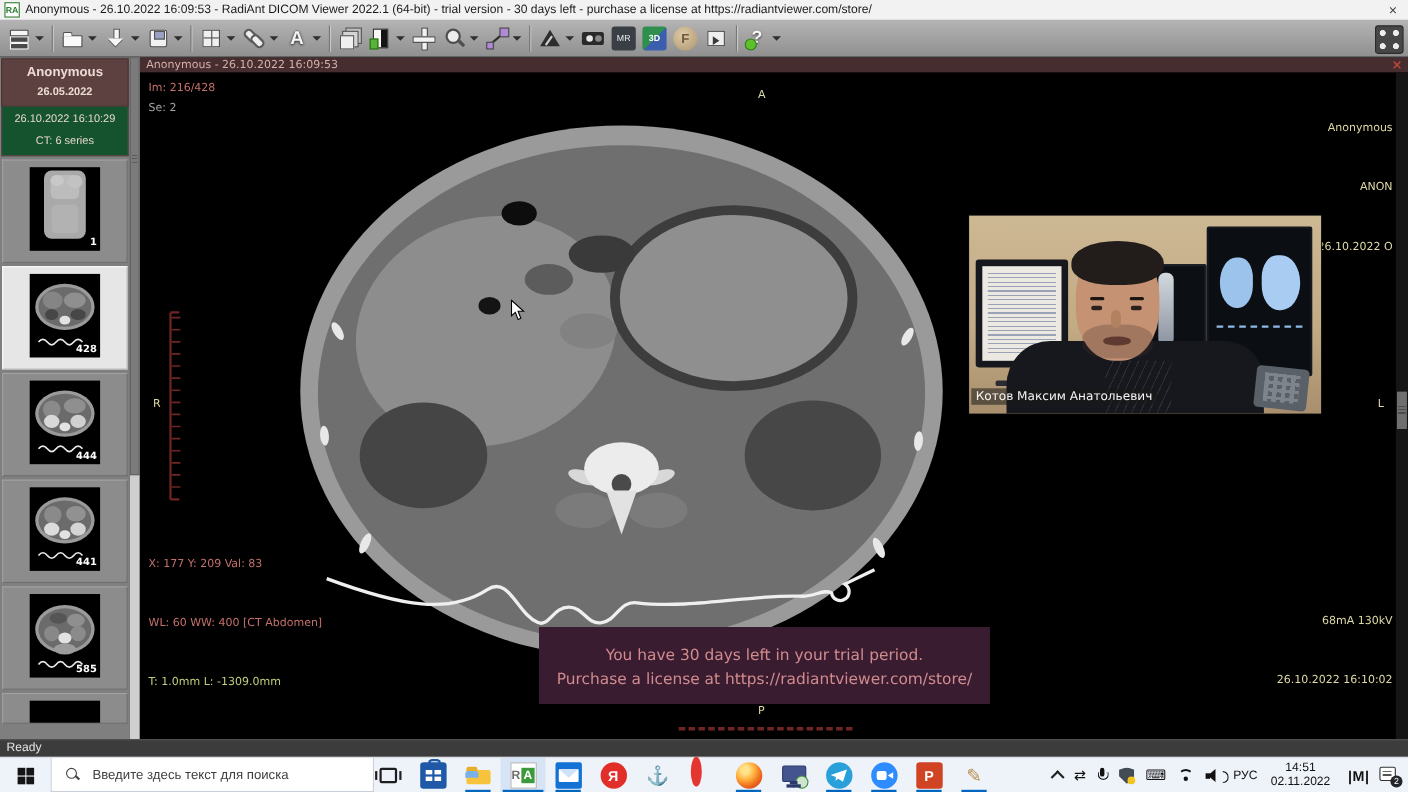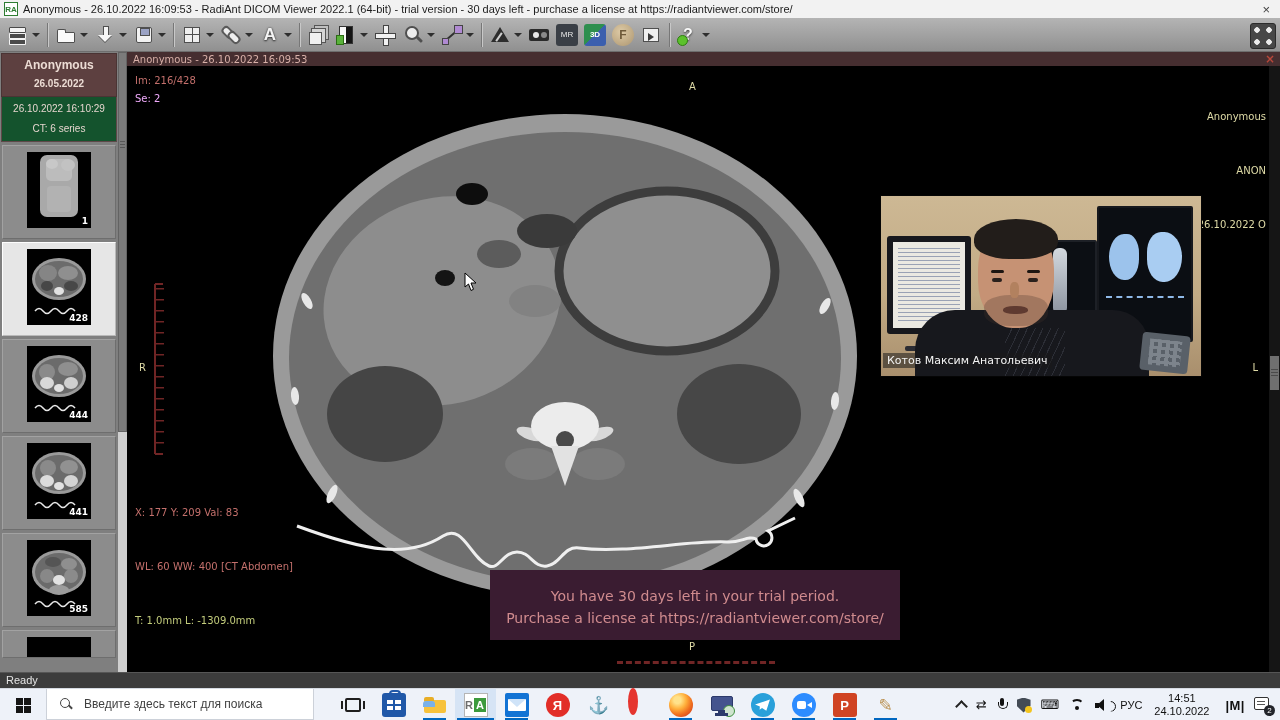--- a/index.html
+++ b/index.html
@@ -77,21 +77,21 @@
   .sb-thumb{position:absolute;left:0;right:0;top:0;height:378px;background:#7b7b7b;border:1px solid #636363}
   .sb-thumb::after{content:"";position:absolute;left:1px;right:1px;top:88px;height:7px;
     background:repeating-linear-gradient(180deg,#585858 0 1px,transparent 1px 3px)}
   
   .viewer{position:absolute;left:127px;top:52px;right:0;bottom:48px;background:#000;z-index:10}
   .vtab{height:14px;background:#462e30;display:flex;align-items:center;font-size:10px;color:#d8b0a8;padding-left:6px;font-family:"DejaVu Sans",sans-serif}
   .vtab .vclose{margin-left:auto;padding:0 5px;color:#b8473a;font-weight:bold;font-size:12px;line-height:13px}
   .canvas{position:absolute;left:0;right:0;top:14px;bottom:0;background:#000;overflow:hidden}
   .canvas svg.ct{position:absolute;left:0;top:0}
   .ov{position:absolute;font-family:"DejaVu Sans",sans-serif;font-size:10px;line-height:18px;white-space:pre}
-  .red{color:#c4706c}.white{color:#f0abfc}.yel{color:#dedaa6}.grn{color:#c3cd7c}
+  .red{color:#c4706c}.white{color:#a3a3a3}.yel{color:#dedaa6}.grn{color:#c3cd7c}
   .trial{position:absolute;left:363px;top:504px;width:410px;height:70px;background:#3a1c31;
     color:#d08b8e;text-align:center;font-size:14px;line-height:22px;padding-top:15px;box-sizing:border-box;font-family:"DejaVu Sans",sans-serif}
   .vruler{position:absolute;right:0;top:0;bottom:0;width:11px;background:#151515}
   .vthumb{position:absolute;left:1px;right:1px;top:290px;height:34px;background:#6f6f6f}
   .vthumb::after{content:"";position:absolute;left:1px;right:1px;top:13px;height:8px;
     background:repeating-linear-gradient(180deg,#4a4a4a 0 1px,transparent 1px 3px)}
   .dashruler{position:absolute;left:490px;bottom:8px;width:158px;border-top:3px dashed #702525}
   .cursor{position:absolute;left:464px;top:272px;z-index:40}
   
   .cam{position:absolute;left:881px;top:196px;width:320px;height:180px;overflow:hidden;z-index:25;
@@ -128,21 +128,21 @@
   
   .status{position:absolute;left:0;right:0;top:672px;height:16px;background:#3c3c3c;border-top:1px solid #565656;
     color:#e4e4e4;font-size:11px;line-height:15px;padding-left:6px;box-sizing:border-box;z-index:30}
   .task{position:absolute;left:0;right:0;top:688px;height:32px;background:#eef2f9;border-top:1px solid #d5dae2;box-sizing:border-box;z-index:30}
   .start{position:absolute;left:0;top:0;width:46px;height:32px;display:flex;align-items:center;justify-content:center}
   .winlogo{width:15px;height:15px;background:
     linear-gradient(#151515,#151515) 0 0/7px 7px no-repeat,
     linear-gradient(#151515,#151515) 8px 0/7px 7px no-repeat,
     linear-gradient(#151515,#151515) 0 8px/7px 7px no-repeat,
     linear-gradient(#151515,#151515) 8px 8px/7px 7px no-repeat}
-  .search{position:absolute;left:46px;top:0;width:268px;height:31px;background:#fff;border:1px solid #ccd1d9;border-top:none;
+  .search{position:absolute;left:46px;top:0;width:294px;height:31px;background:#fff;border:1px solid #ccd1d9;border-top:none;
     display:flex;align-items:center;padding-left:12px;box-sizing:border-box}
   .mag{position:relative;width:14px;height:14px;margin-right:9px;flex:0 0 auto}
   .mag::before{content:"";position:absolute;left:1px;top:1px;width:8px;height:8px;border:1.5px solid #454545;border-radius:50%}
   .mag::after{content:"";position:absolute;left:9px;top:9px;width:5px;height:1.5px;background:#454545;transform:rotate(45deg)}
   .search input{border:none;outline:none;font-size:12px;color:#333;width:230px;font-family:"Liberation Sans",sans-serif;background:transparent}
   .search input::placeholder{color:#3f3f3f}
   .apps{position:absolute;left:332px;top:0;height:32px;display:flex}
   .app{width:41px;height:32px;display:flex;align-items:center;justify-content:center;position:relative}
   .app.active{background:#d6e4f5}
   .ul{position:absolute;bottom:0;left:9px;right:9px;height:3px;background:#0067c0}
@@ -437,20 +437,24 @@
     <div class="ov yel" style="left:12px;top:293px">R</div>
     <div class="ov yel" style="right:22px;top:293px">L</div>
     <div class="ov yel" style="left:562px;bottom:16px">P</div>
 
     <div class="ov" style="left:8px;bottom:6px">
       <div class="red">X: 177 Y: 209 Val: 83</div>
       <div class="red">WL: 60 WW: 400 [CT Abdomen]</div>
       <div class="grn">T: 1.0mm L: -1309.0mm</div>
     </div>
 
+    <div class="ov yel" style="right:14px;bottom:8px;text-align:right">
+      <div>68mA 130kV</div>
+      <div>26.10.2022 16:10:02</div>
+    </div>
 
     <div class="trial">
       <div>You have 30 days left in your trial period.</div>
       <div>Purchase a license at https://radiantviewer.com/store/</div>
     </div>
 
     <div class="dashruler"></div>
 
     <div class="vruler">
       <div class="vthumb"></div>
@@ -579,20 +583,20 @@
     <div class="tri-item">
         <span class="tr-vol">
           <span class="arc"></span>
         </span>
       </div>
     <div class="tri-item">
         <span class="tr-txt" style="font-size:11px">РУС</span>
       </div>
     <div class="clock">
       <div>14:51</div>
-      <div>24.10.2022</div>
+      <div>02.11.2022</div>
     </div>
     <div class="tr-im">|М|</div>
     <div class="tr-nf">
       <span class="nf-badge">2</span>
     </div>
   </div>
 </div>
 
 </body></html>

